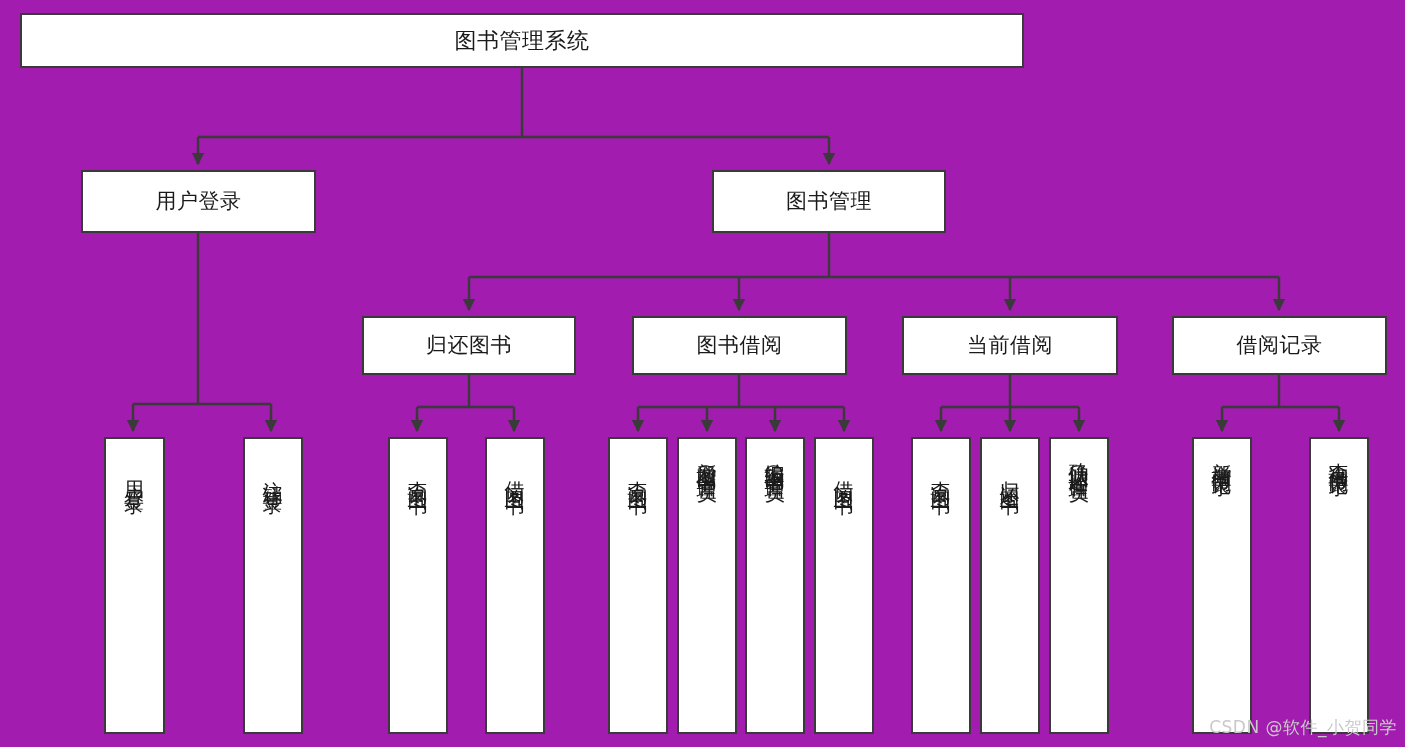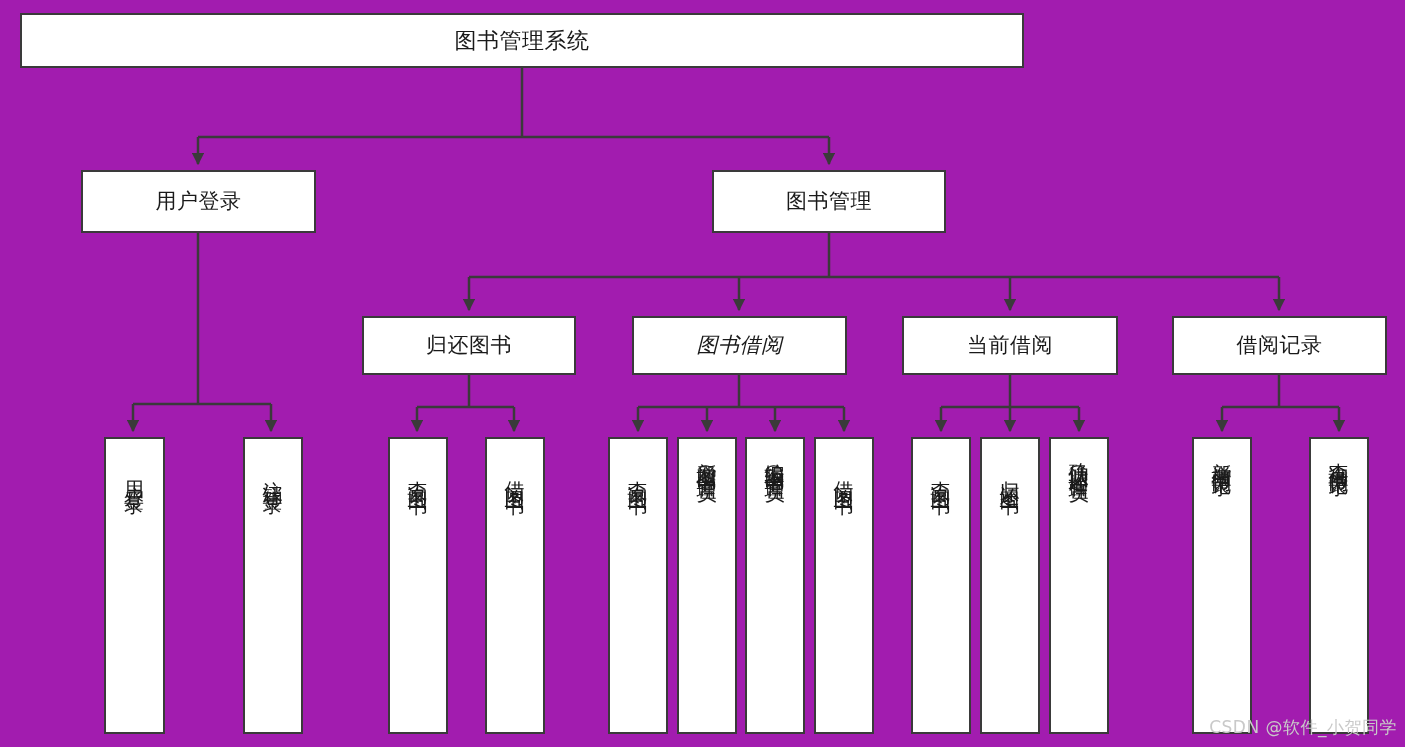--- a/index.html
+++ b/index.html
@@ -145,21 +145,21 @@
   <div class="node horiz" style="left:81px; top:170px; width:235px; height:63px;">
     <span class="label">用户登录</span>
   </div>
   <div class="node horiz" style="left:712px; top:170px; width:234px; height:63px;">
     <span class="label">图书管理</span>
   </div>
 
   <div class="node horiz" style="left:362px; top:316px; width:214px; height:59px;">
     <span class="label">归还图书</span>
   </div>
-  <div class="node horiz" style="left:632px; top:316px; width:215px; height:59px;font-style:italic;">
+  <div class="node horiz" style="left:632px; top:316px; width:215px; height:59px;">
     <span class="label">图书借阅</span>
   </div>
   <div class="node horiz" style="left:1172px; top:316px; width:215px; height:59px;">
     <span class="label">借阅记录</span>
   </div>
   <div class="node horiz" style="left:902px; top:316px; width:216px; height:59px;">
     <span class="label">当前借阅</span>
   </div>
 
   <div class="node vert" style="left:104px; top:437px; width:61px; height:297px;">

